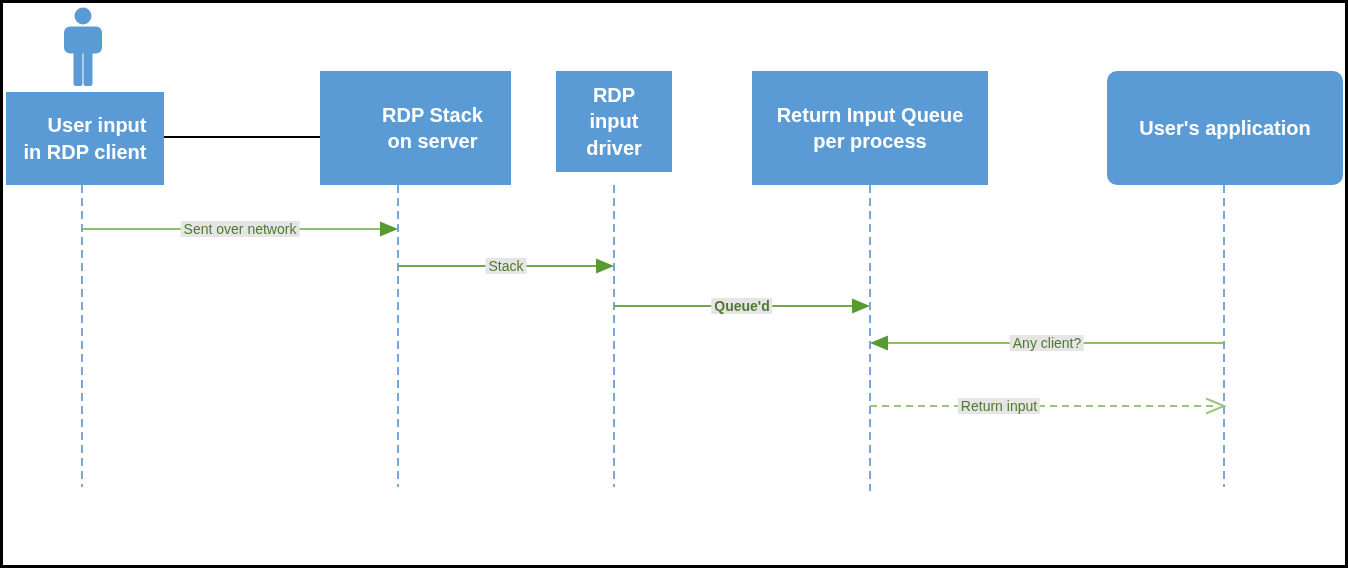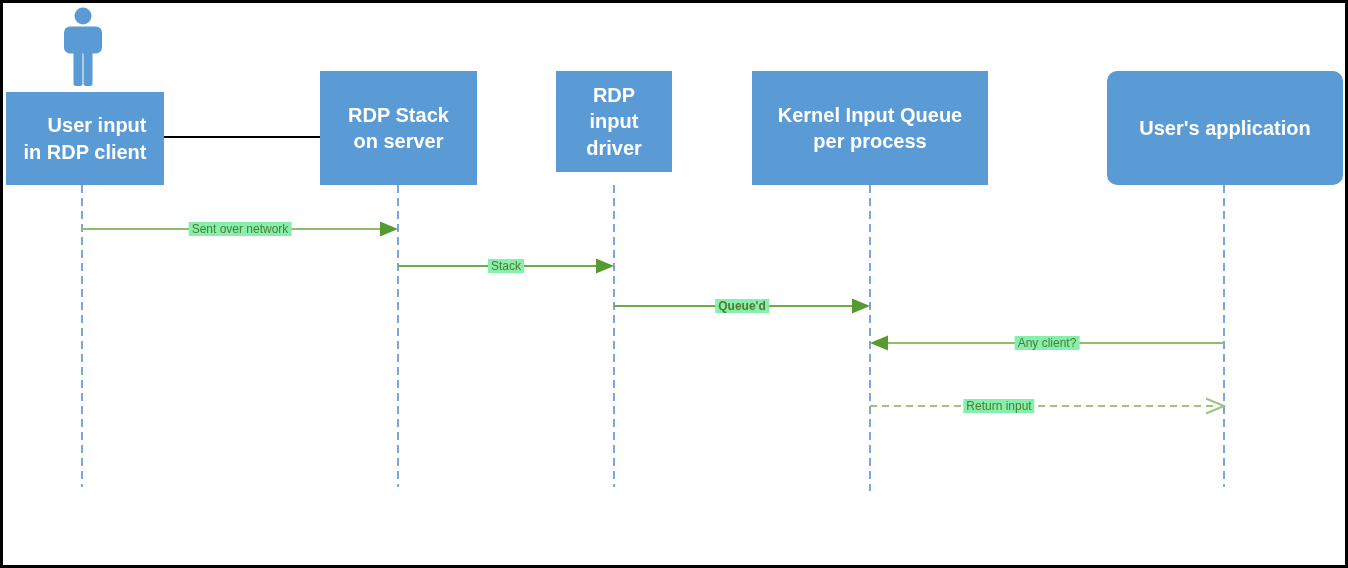--- a/index.html
+++ b/index.html
@@ -47,29 +47,29 @@
     left: 160px;
     top: 133px;
     width: 158px;
     height: 0;
     border-top: 2px solid #000000;
     z-index: 1;
   }
   .msg-label {
     position: absolute;
     transform: translate(-50%, -50%);
-    background: #86efac;
+    background: #e5e5e5;
     color: #4f7b30;
-    font-size: 12px;
+    font-size: 14px;
     padding: 0 3px;
     white-space: nowrap;
     z-index: 3;
   }
   .actor-1 { left: 3px;    top: 89px; width: 158px; height: 93px; text-align: right; }
-  .actor-2 { left: 317px;  top: 68px; width: 157px; height: 114px; }
+  .actor-2 { left: 317px;  top: 68px; width: 157px; height: 114px; padding-left: 34px; }
   .actor-3 { left: 553px;  top: 68px; width: 116px; height: 101px; }
   .actor-4 { left: 749px;  top: 68px; width: 236px; height: 114px; }
   .actor-5 { left: 1104px; top: 68px; width: 236px; height: 114px; border-radius: 10px; }
   .label-1 { left: 237px;  top: 226px; }
   .label-2 { left: 503px;  top: 263px; }
   .label-3 { left: 739px;  top: 303px; font-weight: bold; }
   .label-4 { left: 1044px; top: 340px; }
   .label-5 { left: 996px; top: 403px; }
 </style>
 </head>
@@ -125,21 +125,21 @@
   <div class="actor actor-2">
     <span>RDP Stack
 on server</span>
   </div>
   <div class="actor actor-3">
     <span>RDP
 input
 driver</span>
   </div>
   <div class="actor actor-4">
-    <span>Kernel Input Queue
+    <span>Return Input Queue
 per process</span>
   </div>
   <div class="actor actor-5">
     <span>User's application</span>
   </div>
 
   <div class="connector"></div>
 
   <div class="msg-label label-1">Sent over network</div>
   <div class="msg-label label-2">Stack</div>

